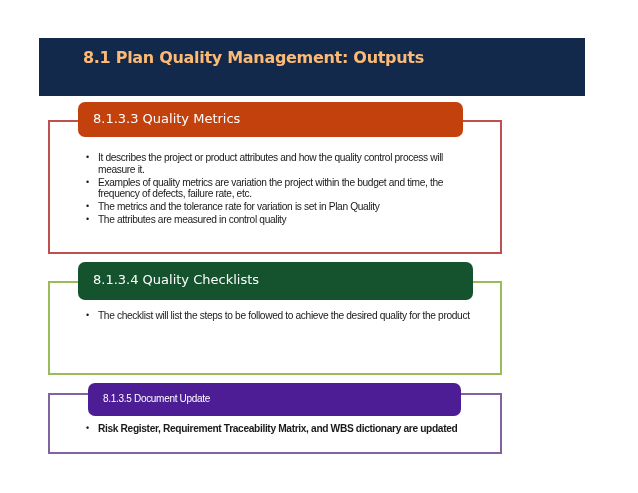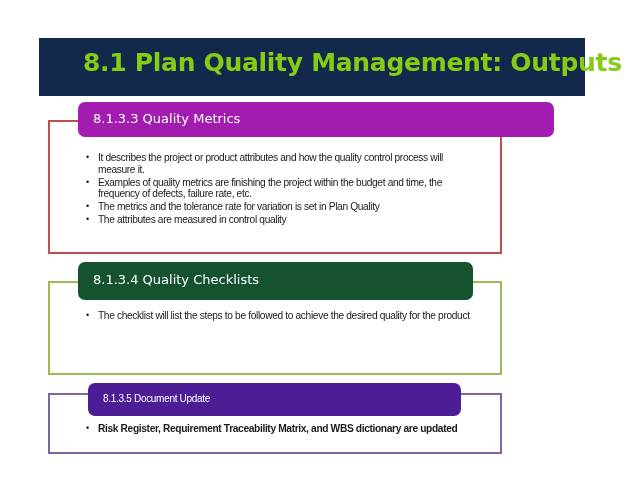--- a/index.html
+++ b/index.html
@@ -1,41 +1,41 @@
 <!DOCTYPE html>
 <html><head>
 <meta charset="utf-8">
 <style>
   html, body { margin:0; padding:0; }
   body { width:638px; height:493px; background:#ffffff; position:relative; overflow:hidden; font-family:"Liberation Sans", sans-serif; }
   .title-bar { position:absolute; left:39px; top:38px; width:546px; height:58px; background:#13294b; }
-  .title-text { position:absolute; left:44px; top:10px; color:#84cc16; font-family:"DejaVu Sans", sans-serif; font-size:25px; font-weight:bold; letter-spacing:-0.3px; white-space:nowrap; }
+  .title-text { position:absolute; left:44px; top:10px; color:#fdba74; font-family:"DejaVu Sans", sans-serif; font-size:16px; font-weight:bold; letter-spacing:-0.3px; white-space:nowrap; }
   .panel { position:absolute; left:48px; width:454px; background:#ffffff; border:2px solid; box-sizing:border-box; }
   .pill { position:absolute; border-radius:7px; color:#ffffff; box-sizing:border-box; white-space:nowrap; }
   .pill-text { position:absolute; left:15px; font-family:"DejaVu Sans", sans-serif; }
   ul { list-style:none; margin:0; padding:0; position:absolute; left:36px; right:30px; }
   li { position:relative; padding-left:12px; font-size:10.2px; line-height:11.6px; color:#1a1a1a; letter-spacing:-0.35px; margin-bottom:1.5px; }
   li::before { content:"\2022"; position:absolute; left:0; top:0; font-size:9px; }
 </style>
 </head>
 <body>
 
 <div class="title-bar">
   <div class="title-text">8.1 Plan Quality Management: Outputs</div>
 </div>
 
 <div class="panel" style="top:120px; height:134px; border-color:#c0504d;">
   <ul style="top:30px;">
     <li>It describes the project or product attributes and how the quality control process will measure it.</li>
-    <li>Examples of quality metrics are finishing the project within the budget and time, the frequency of defects, failure rate, etc.</li>
+    <li>Examples of quality metrics are variation the project within the budget and time, the frequency of defects, failure rate, etc.</li>
     <li>The metrics and the tolerance rate for variation is set in Plan Quality</li>
     <li>The attributes are measured in control quality</li>
   </ul>
 </div>
-<div class="pill" style="left:78px; top:102px; width:476px; height:35px; background:#a21caf;border-radius:7px;">
+<div class="pill" style="left:78px; top:102px; width:385px; height:35px; background:#c2410c;border-radius:7px;">
   <span class="pill-text" style="top:9px; font-size:13px;">8.1.3.3 Quality Metrics</span>
 </div>
 
 <div class="panel" style="top:281px; height:94px; border-color:#9bbb59;">
   <ul style="top:27px;">
     <li>The checklist will list the steps to be followed to achieve the desired quality for the product</li>
   </ul>
 </div>
 <div class="pill" style="left:78px; top:262px; width:395px; height:38px; background:#14532d;text-decoration:underline;">
   <span class="pill-text" style="top:10px; font-size:13px;">8.1.3.4 Quality Checklists</span>

